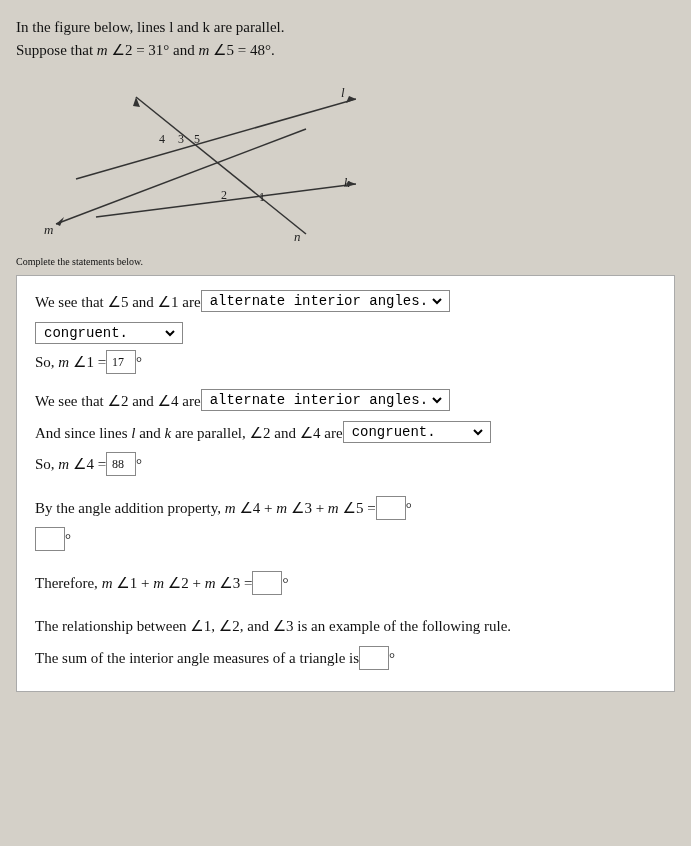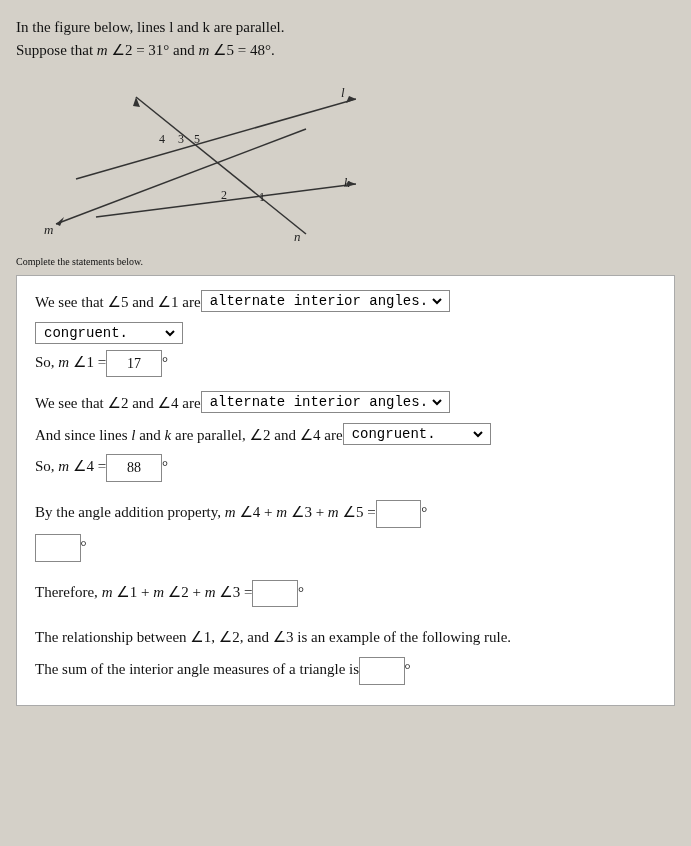--- a/index.html
+++ b/index.html
@@ -64,23 +64,23 @@
       margin-top: 14px;
     }
     .section-gap2 {
       margin-top: 18px;
     }
     .italic { font-style: italic; }
     .filled-box {
       display: inline-block;
       border: 1px solid #888;
       background: #fff;
-      padding: 1px 20px;
+      padding: 1px 5px;
       min-width: 30px;
-      font-size: 14px;
+      font-size: 12px;
       vertical-align: middle;
     }
   </style>
 </head>
 <body>
 
 <div class="intro-text">
   <div>In the figure below, lines l and k are parallel.</div>
   <div>Suppose that <span class="italic">m</span> ∠2 = 31° and <span class="italic">m</span> ∠5 = 48°.</div>
 </div>

